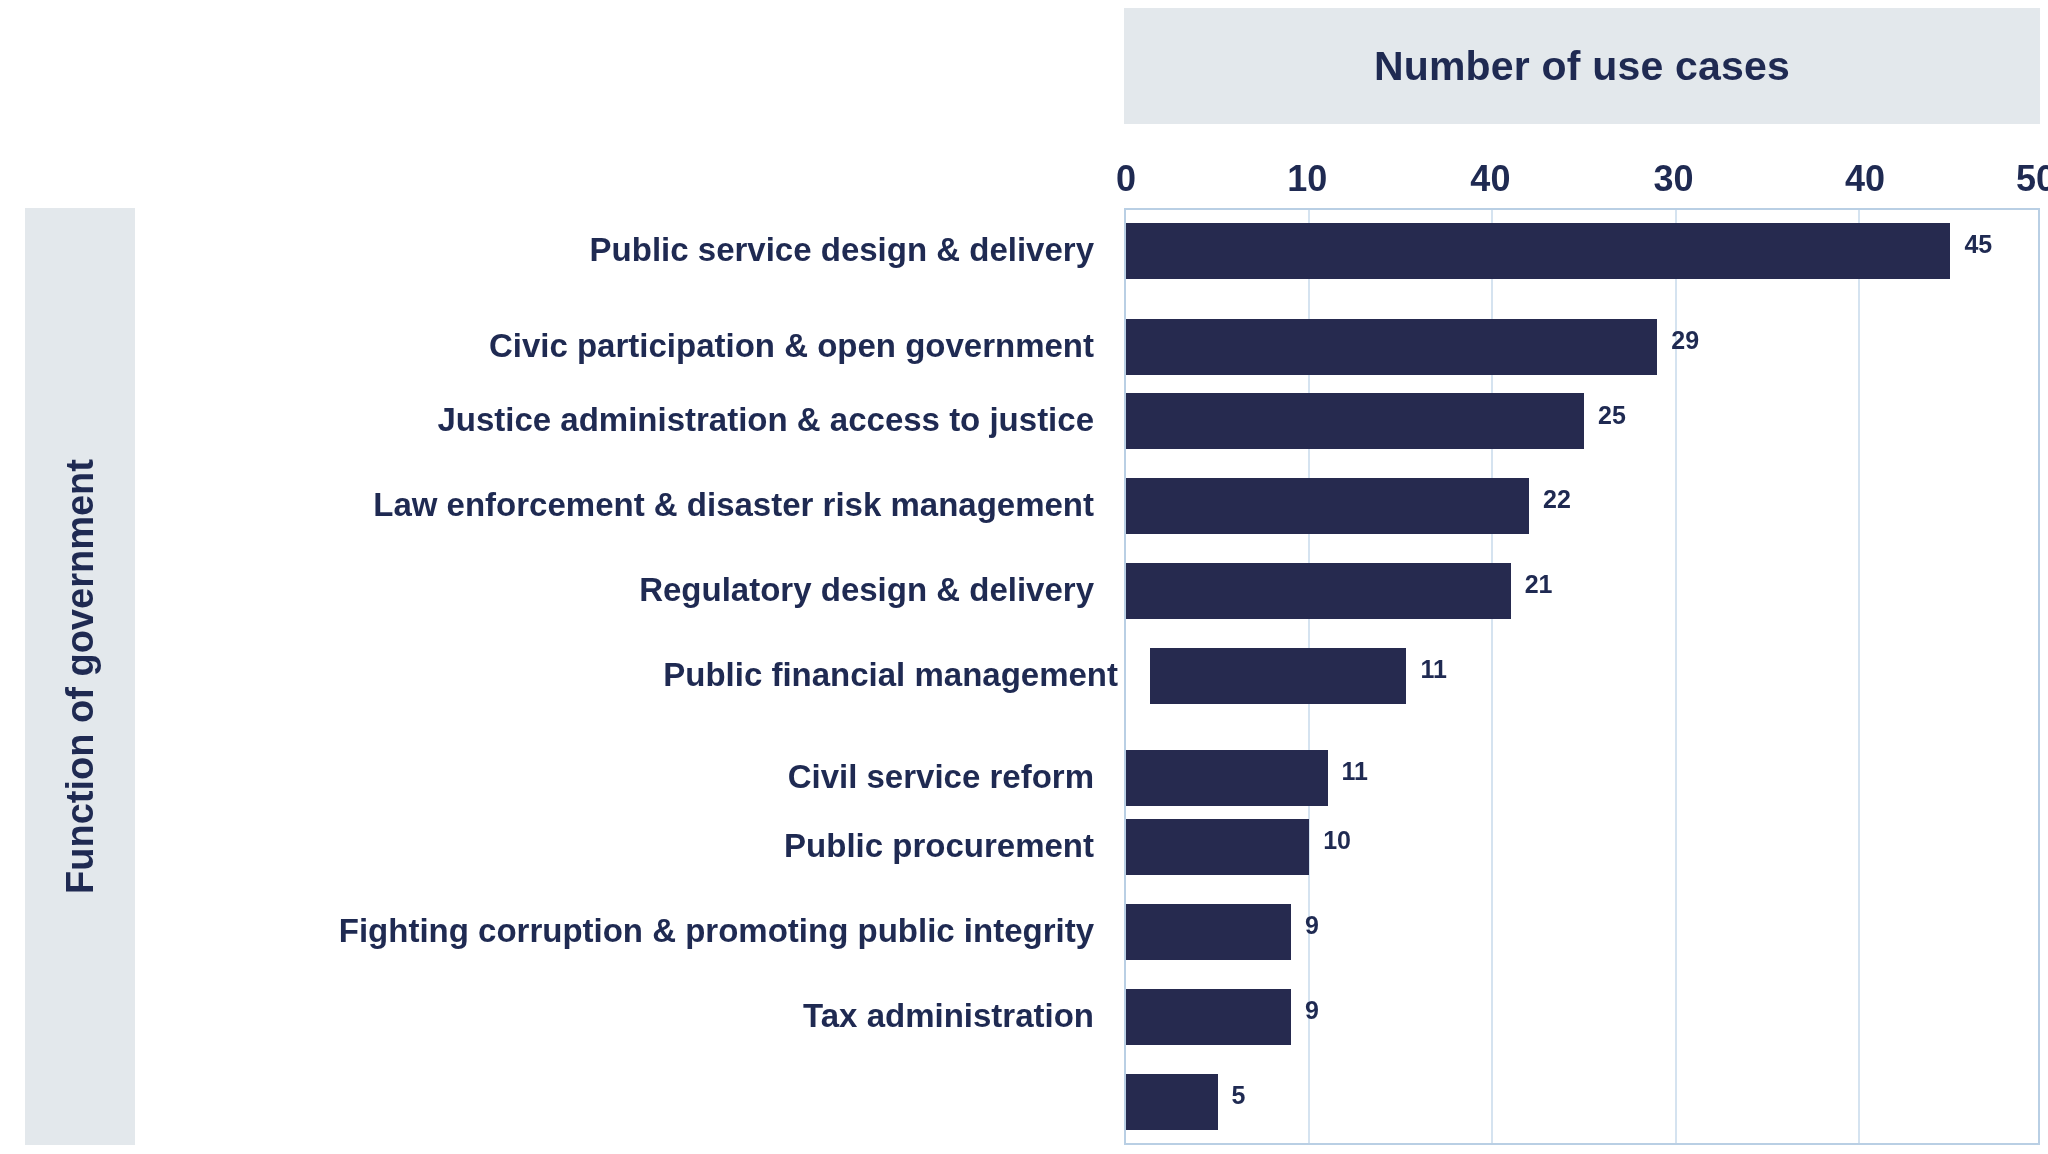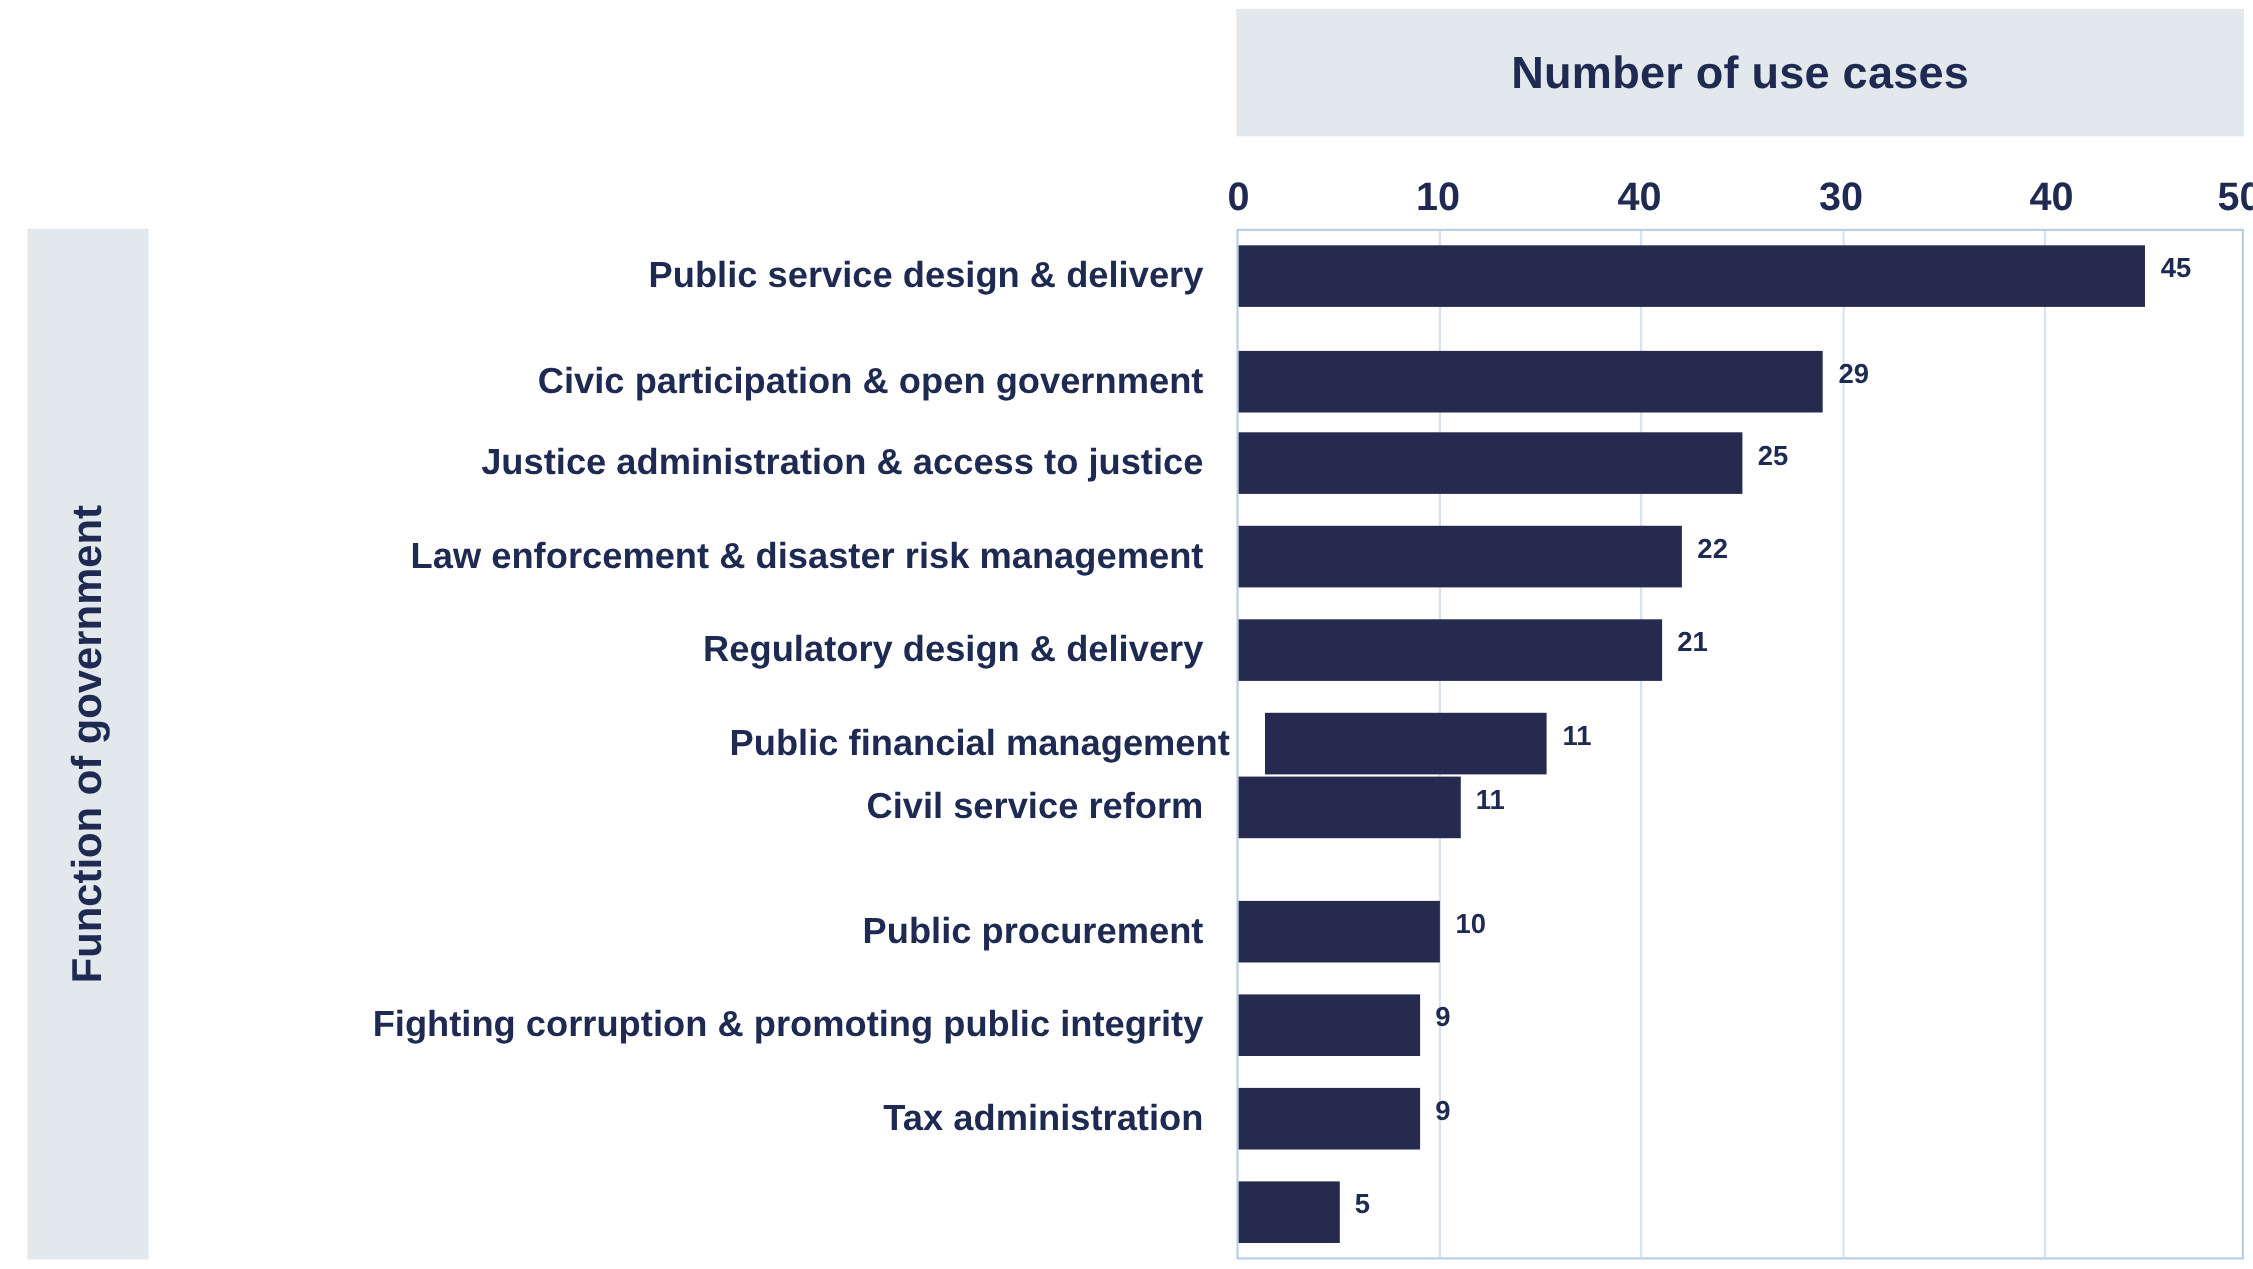--- a/index.html
+++ b/index.html
@@ -189,21 +189,21 @@
       <div class="row" style="top: 340.727px; height: 85.1818px;">
         <span class="cat-label" style="top: 22.5909px;">Regulatory design &amp; delivery</span>
         <div class="bar" style="width: 384.72px; top: 14.5909px; background: rgb(38, 42, 79);"></div>
         <span class="bar-value" style="left: 1524.72px; top: 21.5909px;">21</span>
       </div>
       <div class="row" style="top: 425.909px; height: 85.1818px; margin-left: 24px;">
         <span class="cat-label" style="top: 22.5909px;">Public financial management</span>
         <div class="bar" style="width: 256.48px; top: 14.5909px; background: rgb(38, 42, 79);"></div>
         <span class="bar-value" style="left: 1396.48px; top: 21.5909px;">11</span>
       </div>
-      <div class="row" style="top: 483px; height: 85.1818px;">
+      <div class="row" style="top: 527px; height: 85.1818px;">
         <span class="cat-label" style="top: 22.5909px;">Civil service reform</span>
         <div class="bar" style="width: 201.52px; top: 14.5909px; background: rgb(38, 42, 79);"></div>
         <span class="bar-value" style="left: 1341.52px; top: 21.5909px;">11</span>
       </div>
       <div class="row" style="top: 596.273px; height: 85.1818px;">
         <span class="cat-label" style="top: 22.5909px;">Public procurement</span>
         <div class="bar" style="width: 183.2px; top: 14.5909px; background: rgb(38, 42, 79);"></div>
         <span class="bar-value" style="left: 1323.2px; top: 21.5909px;">10</span>
       </div>
       <div class="row" style="top: 681.455px; height: 85.1818px;">

